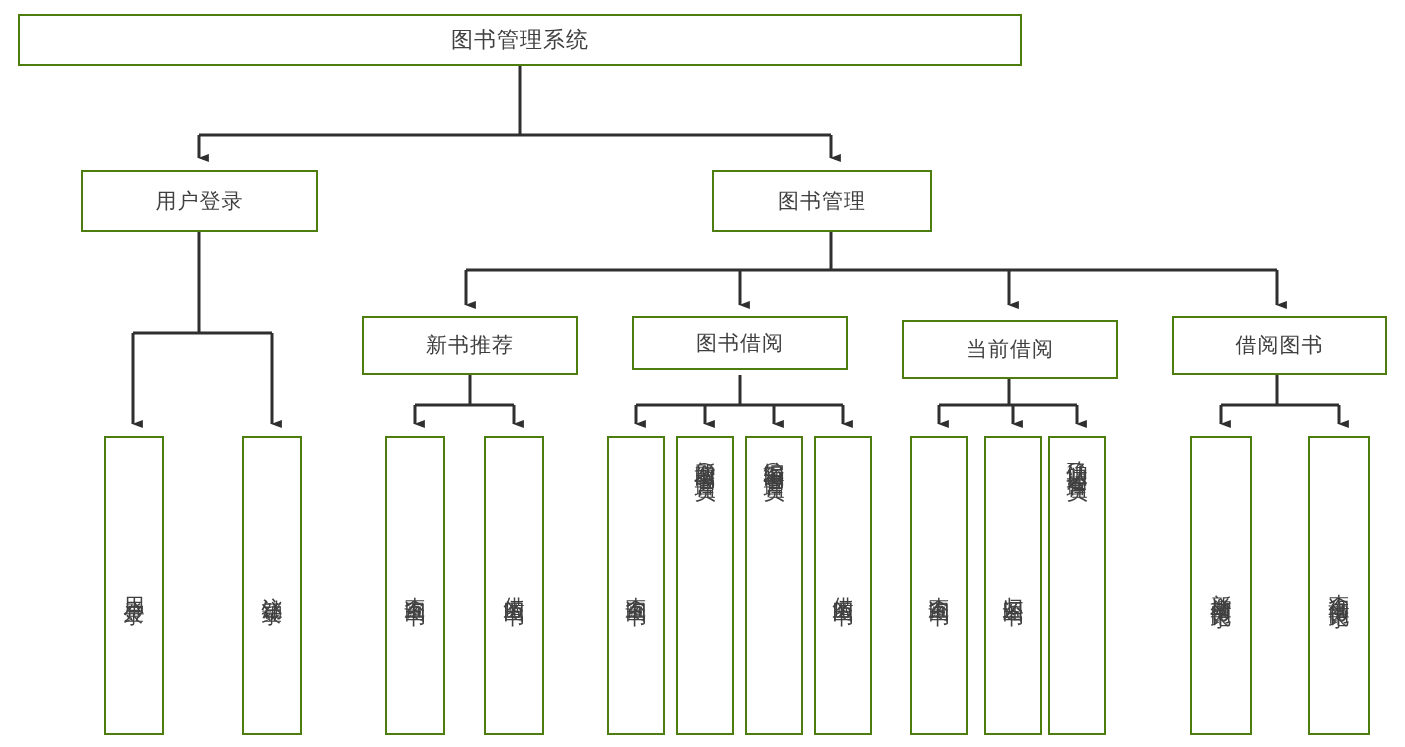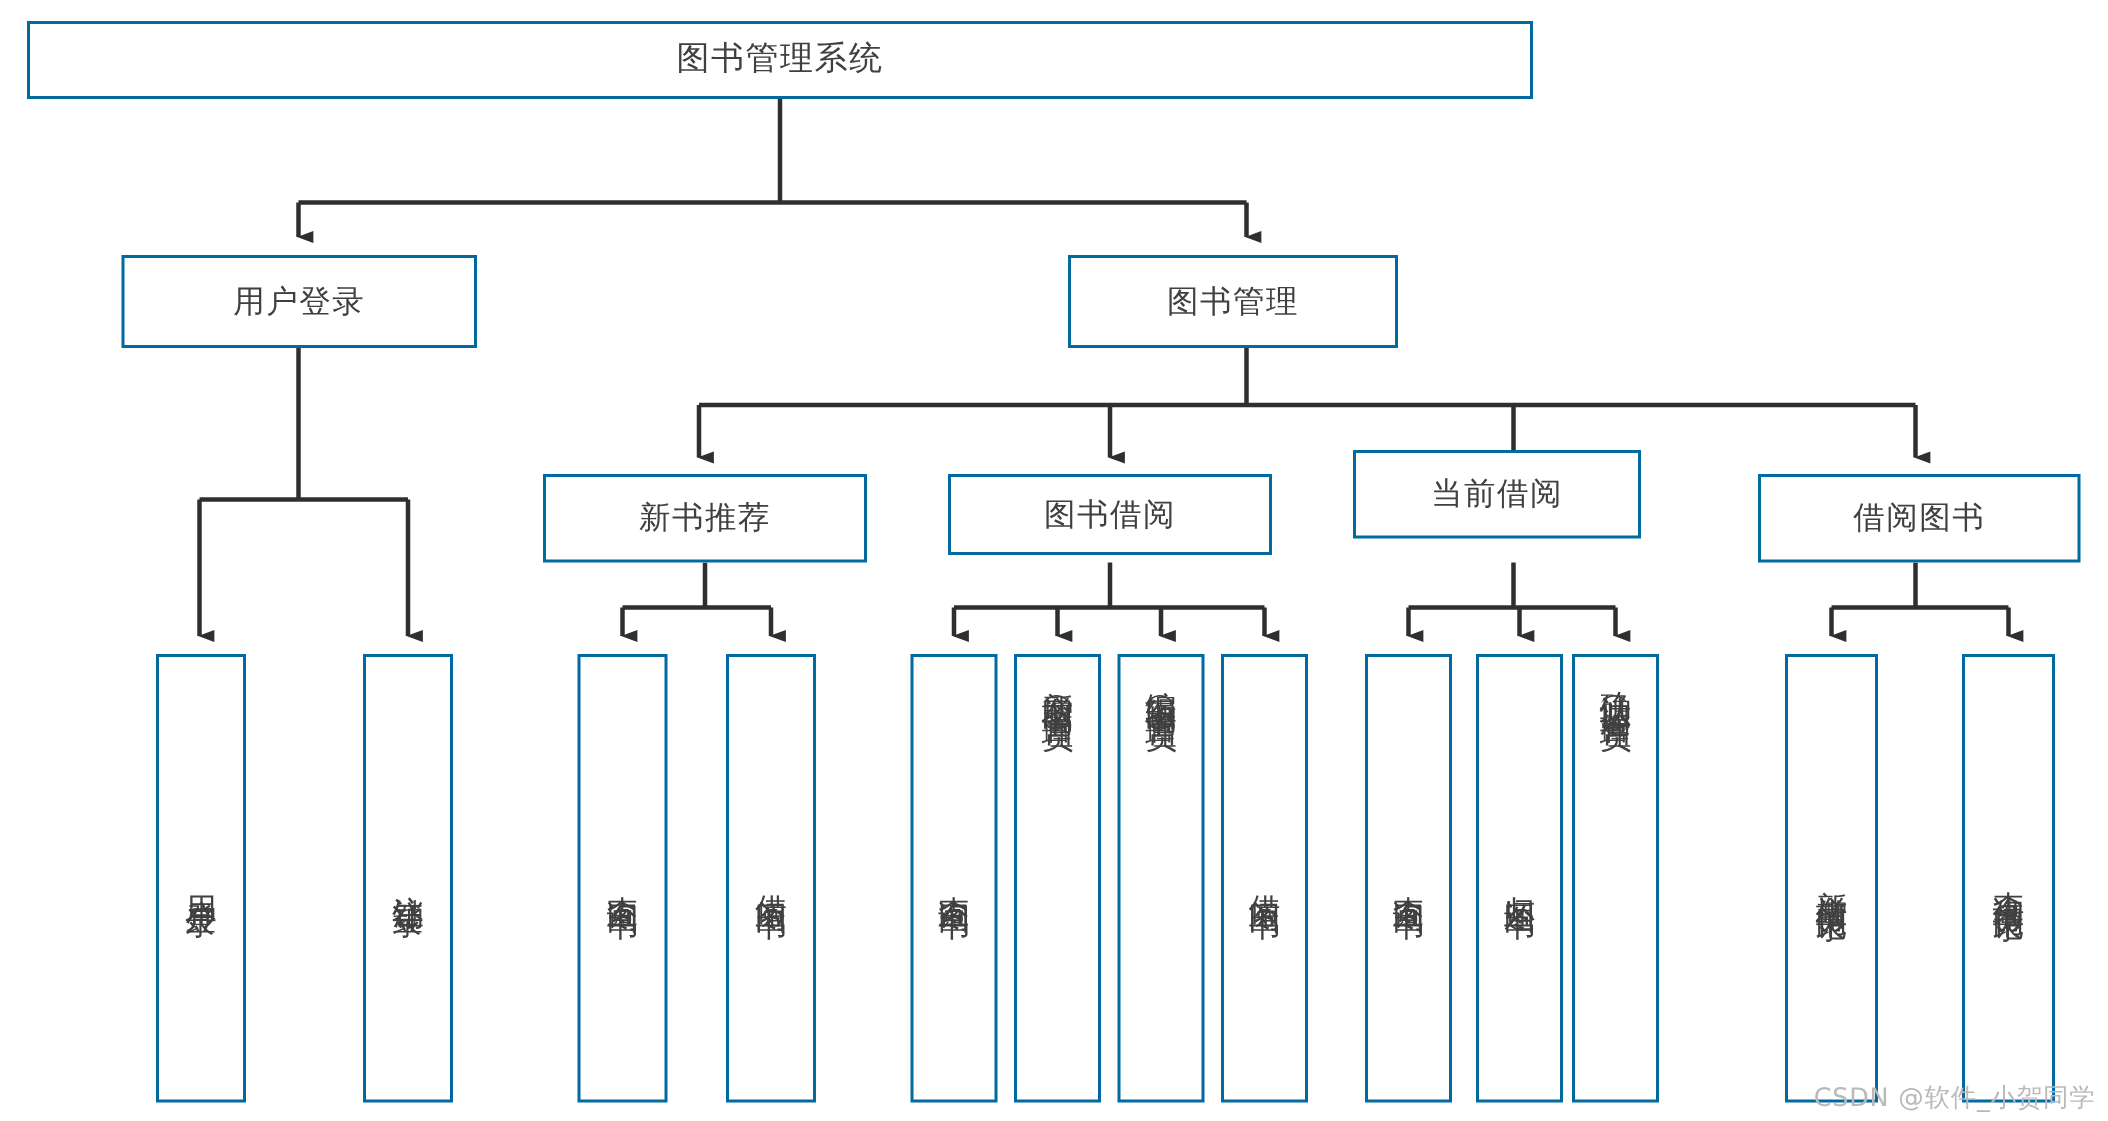--- a/index.html
+++ b/index.html
@@ -9,21 +9,21 @@
     overflow:hidden;
     position:relative;
   }
   #diagram-root{position:relative;width:1405px;height:747px;background:#fff;}
   svg#connectors{position:absolute;left:0;top:0;width:1405px;height:747px;}
 
   .node{
     position:absolute;
     box-sizing:border-box;
     background:#ffffff;
-    border:2px solid #0369a1;
+    border:2px solid #4d7c0f;
     display:flex;
     align-items:center;
     justify-content:center;
     color:#3f3f3f;
   }
   .node .label{
     font-size:21px;
     line-height:1.25;
     letter-spacing:1px;
     color:#404040;
@@ -127,21 +127,21 @@
   <div class="node level2" id="node-l2-1" style="left: 712px; top: 170px; width: 220px; height: 62px;">
     <span class="label">图书管理</span>
   </div>
 
   <div class="node level3" id="node-l3-0" style="left: 362px; top: 316px; width: 216px; height: 59px;">
     <span class="label">新书推荐</span>
   </div>
   <div class="node level3" id="node-l3-1" style="left: 632px; top: 316px; width: 216px; height: 54px;">
     <span class="label">图书借阅</span>
   </div>
-  <div class="node level3" id="node-l3-2" style="left: 902px; top: 300px; width: 192px; height: 59px;">
+  <div class="node level3" id="node-l3-2" style="left: 902px; top: 320px; width: 216px; height: 59px;">
     <span class="label">当前借阅</span>
   </div>
   <div class="node level3" id="node-l3-3" style="left: 1172px; top: 316px; width: 215px; height: 59px;">
     <span class="label">借阅图书</span>
   </div>
 
   <div class="node leaf centered" id="node-leaf-0" style="left: 104px; top: 436px; width: 60px; height: 299px;">
     <span class="label">用户登录</span>
   </div>
   <div class="node leaf centered" id="node-leaf-1" style="left: 242px; top: 436px; width: 60px; height: 299px;">
@@ -174,14 +174,13 @@
   <div class="node leaf" id="node-leaf-10" style="left: 1048px; top: 436px; width: 58px; height: 299px;">
     <span class="label">确认归还（管理员）</span>
   </div>
   <div class="node leaf centered" id="node-leaf-11" style="left: 1190px; top: 436px; width: 62px; height: 299px;">
     <span class="label">新增借阅记录</span>
   </div>
   <div class="node leaf centered" id="node-leaf-12" style="left: 1308px; top: 436px; width: 62px; height: 299px;">
     <span class="label">查询借阅记录</span>
   </div>
 
-  <div id="watermark">CSDN @软件_小贺同学</div>
 </div>
 
 </body></html>

